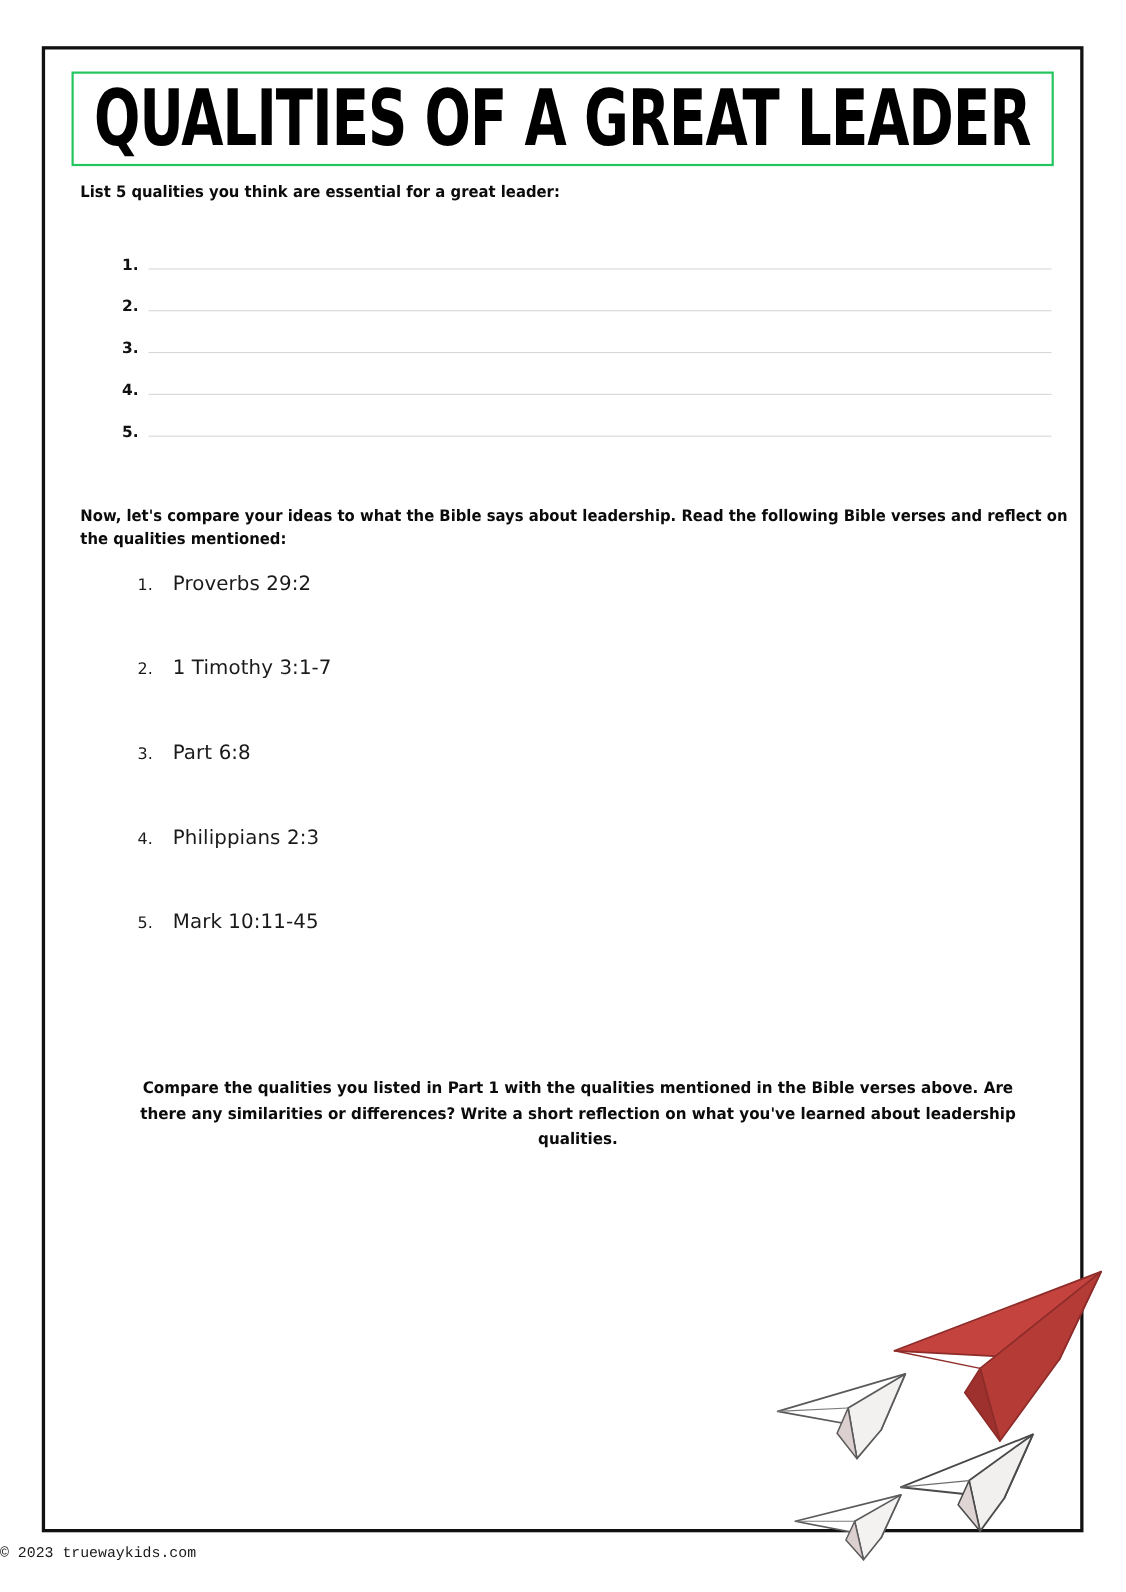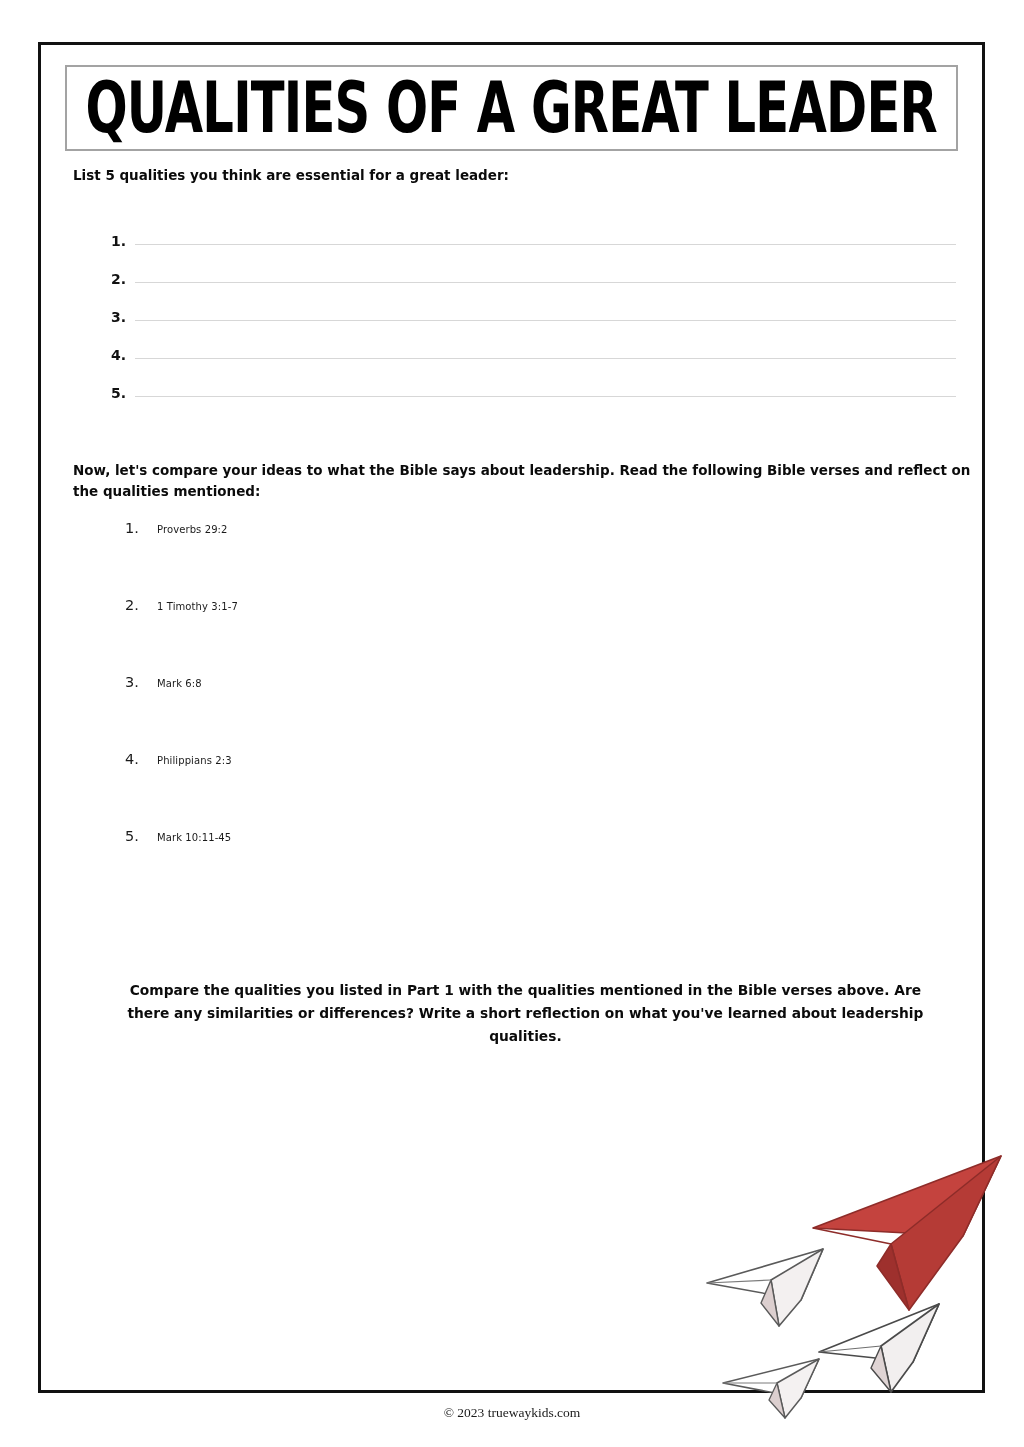--- a/index.html
+++ b/index.html
@@ -36,21 +36,21 @@
     background: #ffffff;
   }
 
   
   .title-box {
     position: absolute;
     left: 24px;
     top: 20px;
     width: 893px;
     height: 86px;
-    border: 2px solid #a3a3a3;
+    border: 2px solid #22c55e;
     box-sizing: border-box;
     background: #ffffff;
     display: flex;
     align-items: center;
     justify-content: center;
     overflow: hidden;
   }
   .title-text {
     font-family: "DejaVu Sans", sans-serif;
     font-weight: bold;
@@ -124,21 +124,21 @@
     height: 77px;
   }
   .verse-num {
     font-family: "DejaVu Sans", sans-serif;
     font-size: 14.5px;
     width: 32px;
     color: #1a1a1a;
   }
   .verse-label {
     font-family: "DejaVu Sans", sans-serif;
-    font-size: 10px;
+    font-size: 18px;
     color: #1a1a1a;
     letter-spacing: 0.1px;
   }
 
   
   .reflection {
     margin-top: 74px;
     text-align: center;
     font-family: "DejaVu Sans", sans-serif;
     font-weight: bold;
@@ -159,22 +159,22 @@
     height: 285px;
   }
   .planes svg { display: block; }
 
   
   .footer {
     position: absolute;
     left: 0;
     top: 1405px;
     width: 1024px;
-    text-align: center;
-    font-family: Liberation Serif, serif;
+    text-align: left;
+    font-family: Liberation Mono, monospace;
     font-size: 13.5px;
     color: #1a1a1a;
   }
 </style>
 </head>
 <body>
 
 <div class="page">
 
   <div class="page-border">
@@ -216,21 +216,21 @@
         <div class="verse-row">
           <span class="verse-num">1.</span>
           <span class="verse-label">Proverbs 29:2</span>
         </div>
         <div class="verse-row">
           <span class="verse-num">2.</span>
           <span class="verse-label">1 Timothy 3:1-7</span>
         </div>
         <div class="verse-row">
           <span class="verse-num">3.</span>
-          <span class="verse-label">Mark 6:8</span>
+          <span class="verse-label">Part 6:8</span>
         </div>
         <div class="verse-row">
           <span class="verse-num">4.</span>
           <span class="verse-label">Philippians 2:3</span>
         </div>
         <div class="verse-row">
           <span class="verse-num">5.</span>
           <span class="verse-label">Mark 10:11-45</span>
         </div>
       </div>

